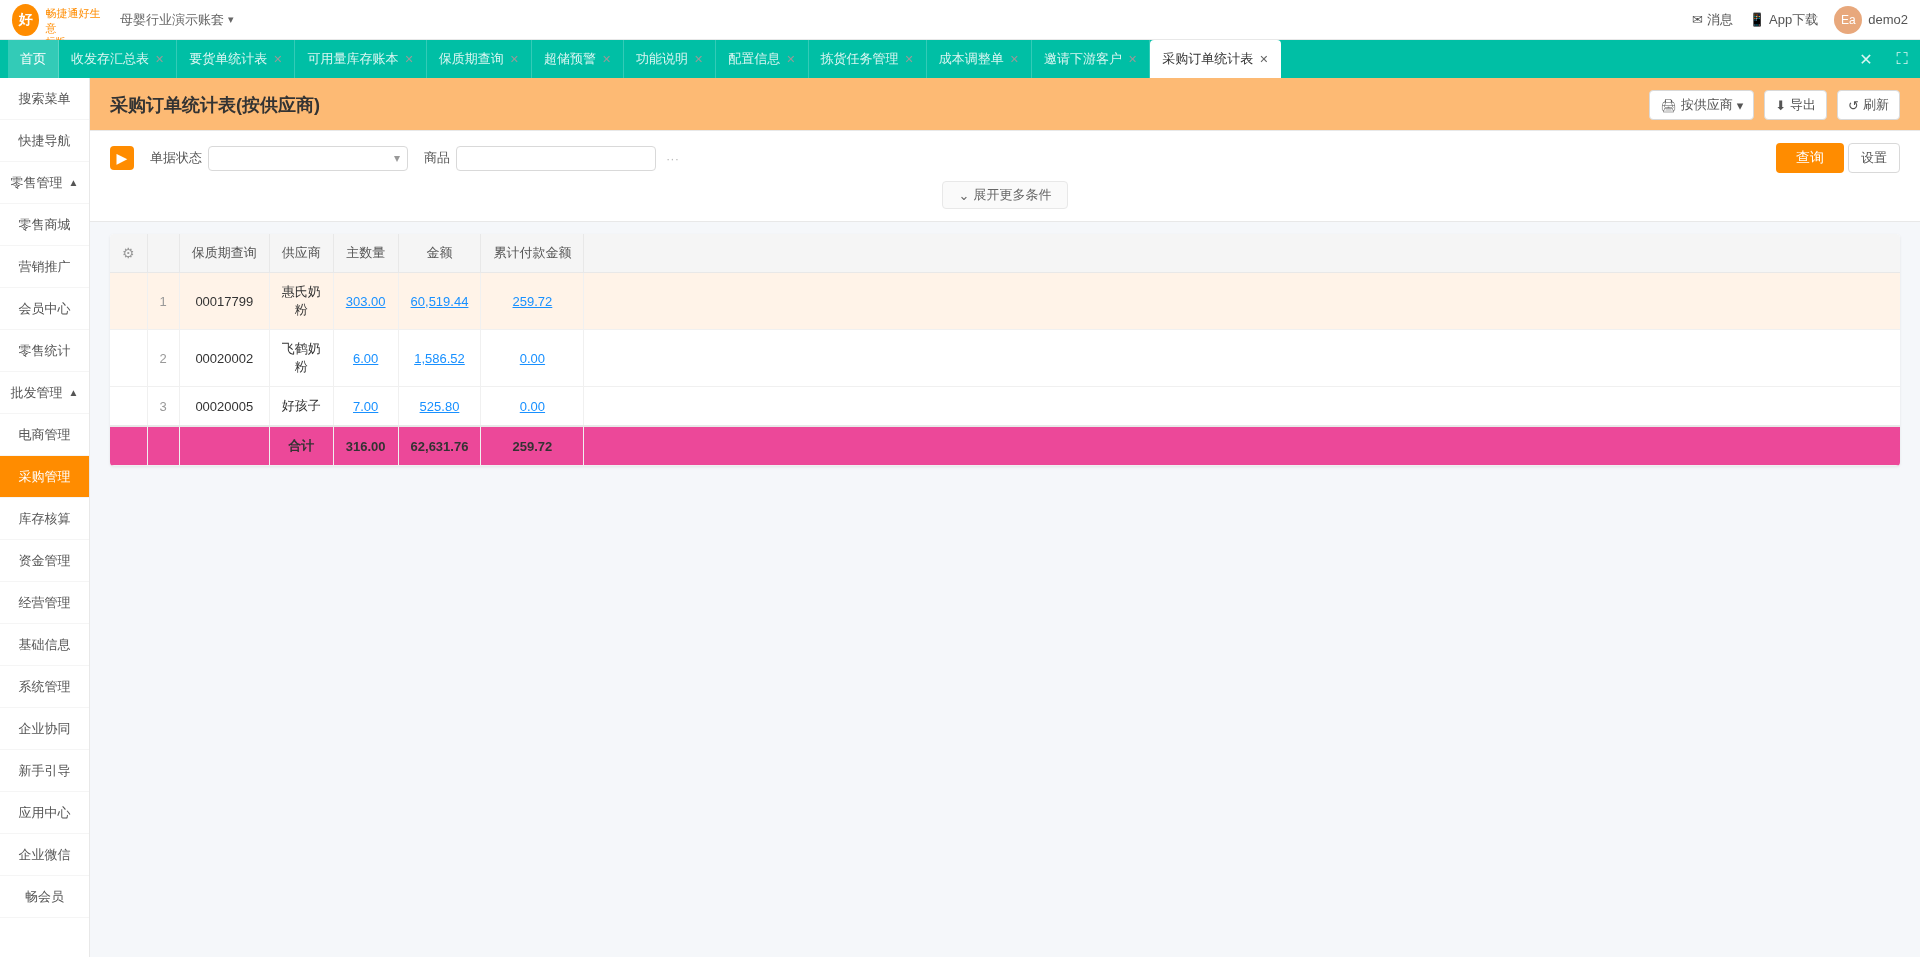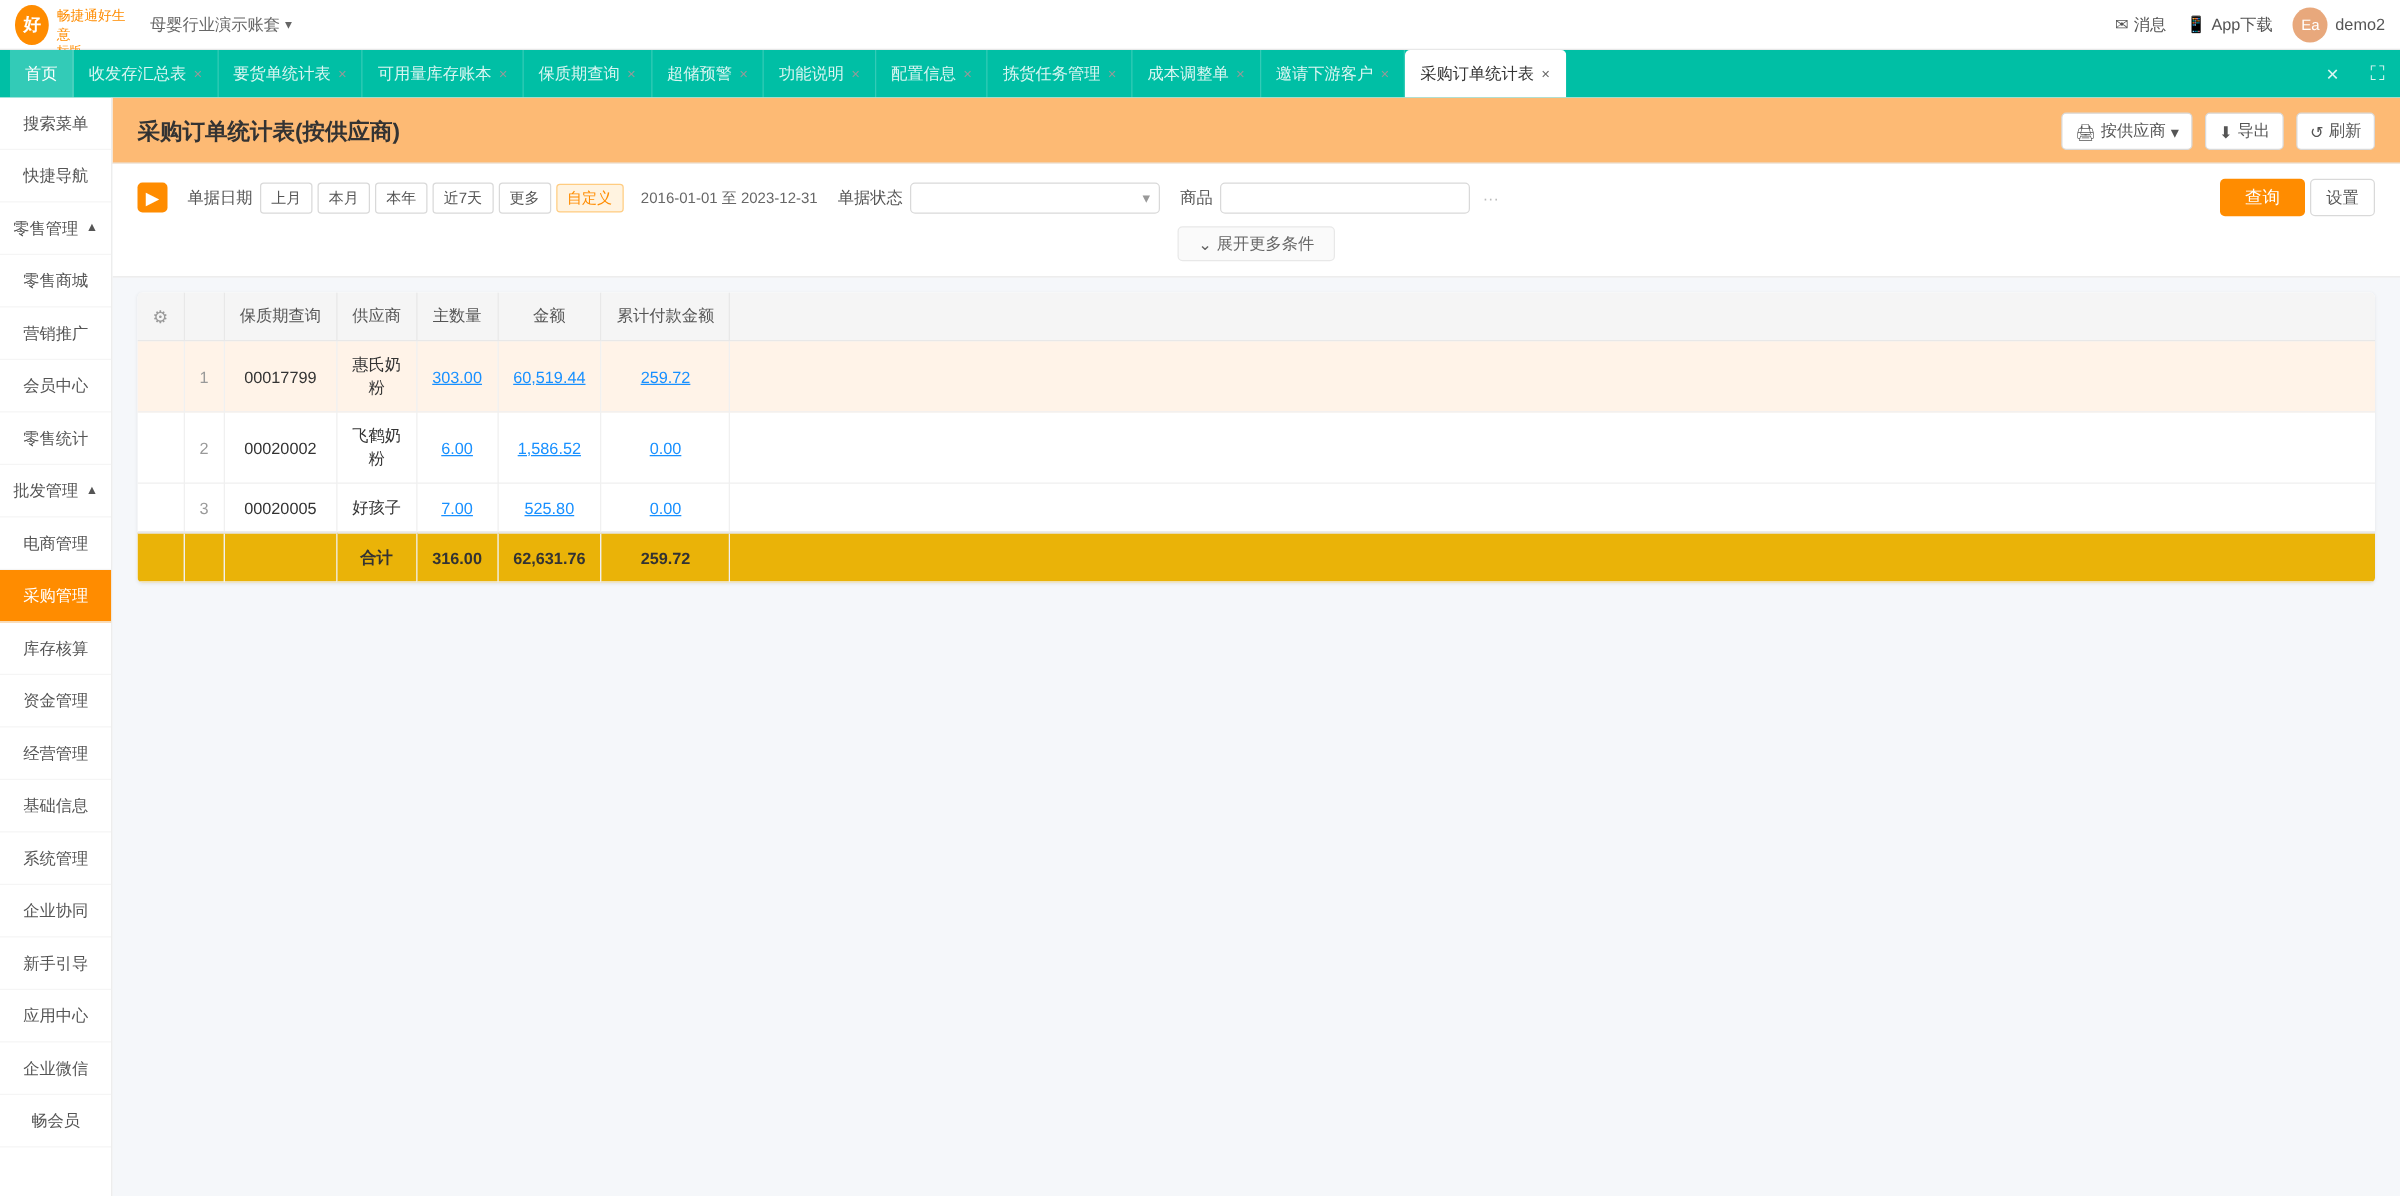--- a/index.html
+++ b/index.html
@@ -9,21 +9,21 @@
     .top-bar { background: #fff; height: 40px; display: flex; align-items: center; border-bottom: 1px solid #e8e8e8; padding: 0 12px; gap: 10px; flex-shrink: 0; }
     .logo-area { display: flex; align-items: center; gap: 6px; width: 90px; flex-shrink: 0; }
     .logo-icon { width: 32px; height: 32px; background: #ff8c00; border-radius: 50%; display: flex; align-items: center; justify-content: center; color: white; font-size: 14px; font-weight: bold; }
     .logo-text { font-size: 11px; color: #ff8c00; line-height: 1.3; margin-top: 15px; }
     .workspace-selector { display: flex; align-items: center; gap: 4px; color: #666; font-size: 13px; cursor: pointer; border: none; background: none; padding: 4px 8px; border-radius: 4px; }
     .top-bar-right { margin-left: auto; display: flex; align-items: center; gap: 16px; }
     .top-bar-action { display: flex; align-items: center; gap: 4px; color: #555; font-size: 13px; cursor: pointer; }
     .user-avatar { width: 28px; height: 28px; border-radius: 50%; background: #e8a87c; display: flex; align-items: center; justify-content: center; color: white; font-size: 12px; }
 
     
-    .nav-tabs { background: #00bfa5; height: 38px; display: flex; align-items: center; padding: 0 0 0 8px; flex-shrink: 0; overflow: hidden; font-family: Liberation Mono, monospace; }
+    .nav-tabs { background: #00bfa5; height: 38px; display: flex; align-items: center; padding: 0 0 0 8px; flex-shrink: 0; overflow: hidden; }
     .nav-tab { display: flex; align-items: center; gap: 4px; padding: 0 12px; height: 38px; color: rgba(255,255,255,0.85); font-size: 13px; cursor: pointer; white-space: nowrap; border-right: 1px solid rgba(255,255,255,0.2); }
     .nav-tab.home { background: rgba(255,255,255,0.2); color: white; }
     .nav-tab.active { background: white; color: #333; border-radius: 4px 4px 0 0; }
     .nav-tab .close-btn { font-size: 11px; color: #999; margin-left: 2px; }
     .nav-tab.active .close-btn { color: #666; }
     .nav-tabs-end { margin-left: auto; display: flex; align-items: center; }
     .nav-end-btn { color: rgba(255,255,255,0.85); width: 36px; height: 38px; display: flex; align-items: center; justify-content: center; cursor: pointer; font-size: 16px; }
 
     
     .main-area { display: flex; flex: 1; overflow: hidden; }
@@ -69,21 +69,21 @@
     .data-table { width: 100%; border-collapse: collapse; background: white; border-radius: 4px; overflow: hidden; box-shadow: 0 1px 3px rgba(0,0,0,0.08); }
     .data-table th { background: #f5f5f5; color: #555; font-weight: normal; padding: 10px 12px; text-align: center; border-bottom: 1px solid #e8e8e8; border-right: 1px solid #e8e8e8; font-size: 13px; white-space: nowrap; }
     .data-table th:last-child { border-right: none; }
     .data-table td { padding: 10px 12px; text-align: center; border-bottom: 1px solid #f0f0f0; border-right: 1px solid #f0f0f0; font-size: 13px; color: #333; }
     .data-table td:last-child { border-right: none; }
     .data-table tr.row-highlight td { background: #fff3e8; }
     .data-table .link-val { color: #1890ff; text-decoration: underline; cursor: pointer; }
     .data-table .row-num { color: #999; }
     .col-settings { width: 32px; text-align: center; }
     .settings-icon { color: #999; cursor: pointer; font-size: 14px; }
-    .footer-row td { background: #eab308; font-weight: bold; color: #333; border-top: 2px solid #e8e8e8; }
+    .footer-row td { background: #ec4899; font-weight: bold; color: #333; border-top: 2px solid #e8e8e8; }
 
     
     ::-webkit-scrollbar { width: 6px; height: 6px; }
     ::-webkit-scrollbar-track { background: #f1f1f1; }
     ::-webkit-scrollbar-thumb { background: #ccc; border-radius: 3px; }
   </style>
 </head>
 <body>
 
 <div class="top-bar">
@@ -253,34 +253,20 @@
           <span>↺</span>
           <span>刷新</span>
         </button>
       </div>
     </div>
 
     <div class="filter-area">
       <div class="filter-row">
         <div class="filter-toggle">
           <span>▶</span>
-        </div>
-        <div class="filter-item">
-          <span class="filter-label">单据日期</span>
-          <div class="date-filter">
-            <button class="date-btn">上月</button>
-            <button class="date-btn">本月</button>
-            <button class="date-btn">本年</button>
-            <button class="date-btn">近7天</button>
-            <button class="date-btn">更多</button>
-            <span class="date-tag-custom">自定义</span>
-          </div>
-          <div style="margin-left:8px;">
-            <span class="date-range-text">2016-01-01 至 2023-12-31</span>
-          </div>
         </div>
         <div class="filter-item">
           <span class="filter-label">单据状态</span>
           <div class="filter-select-container">
             <select class="filter-select">
               <option value=""></option>
             </select>
           </div>
         </div>
         <div class="filter-item">

